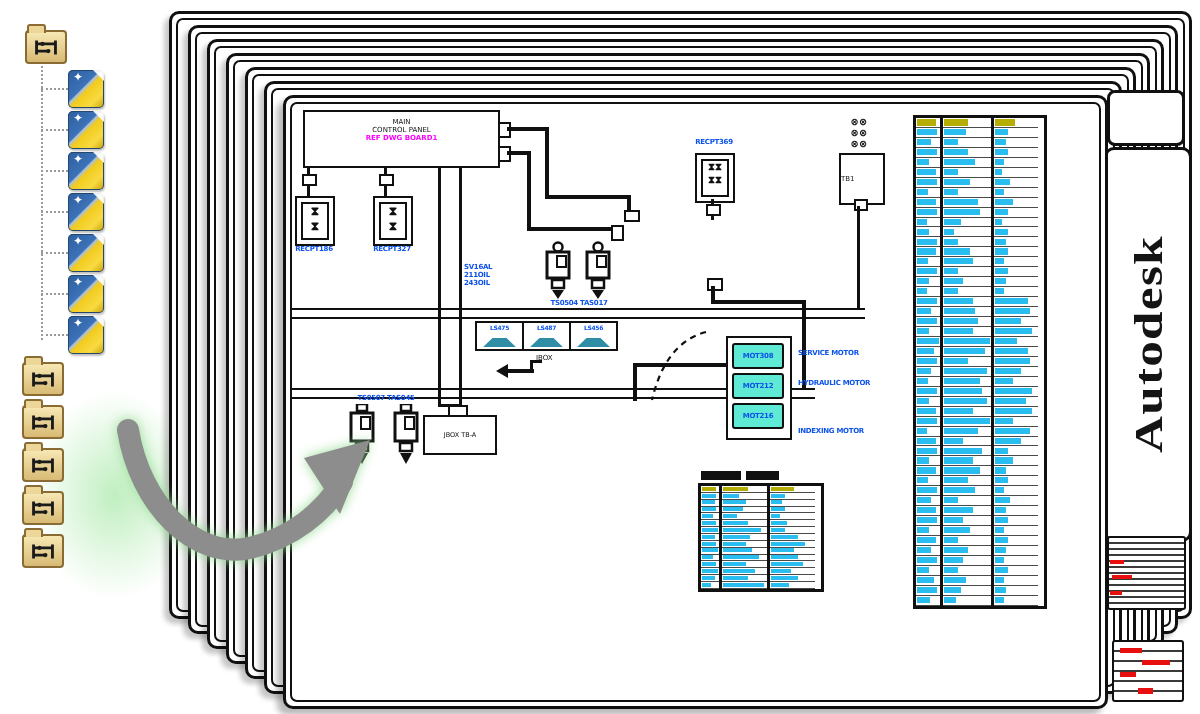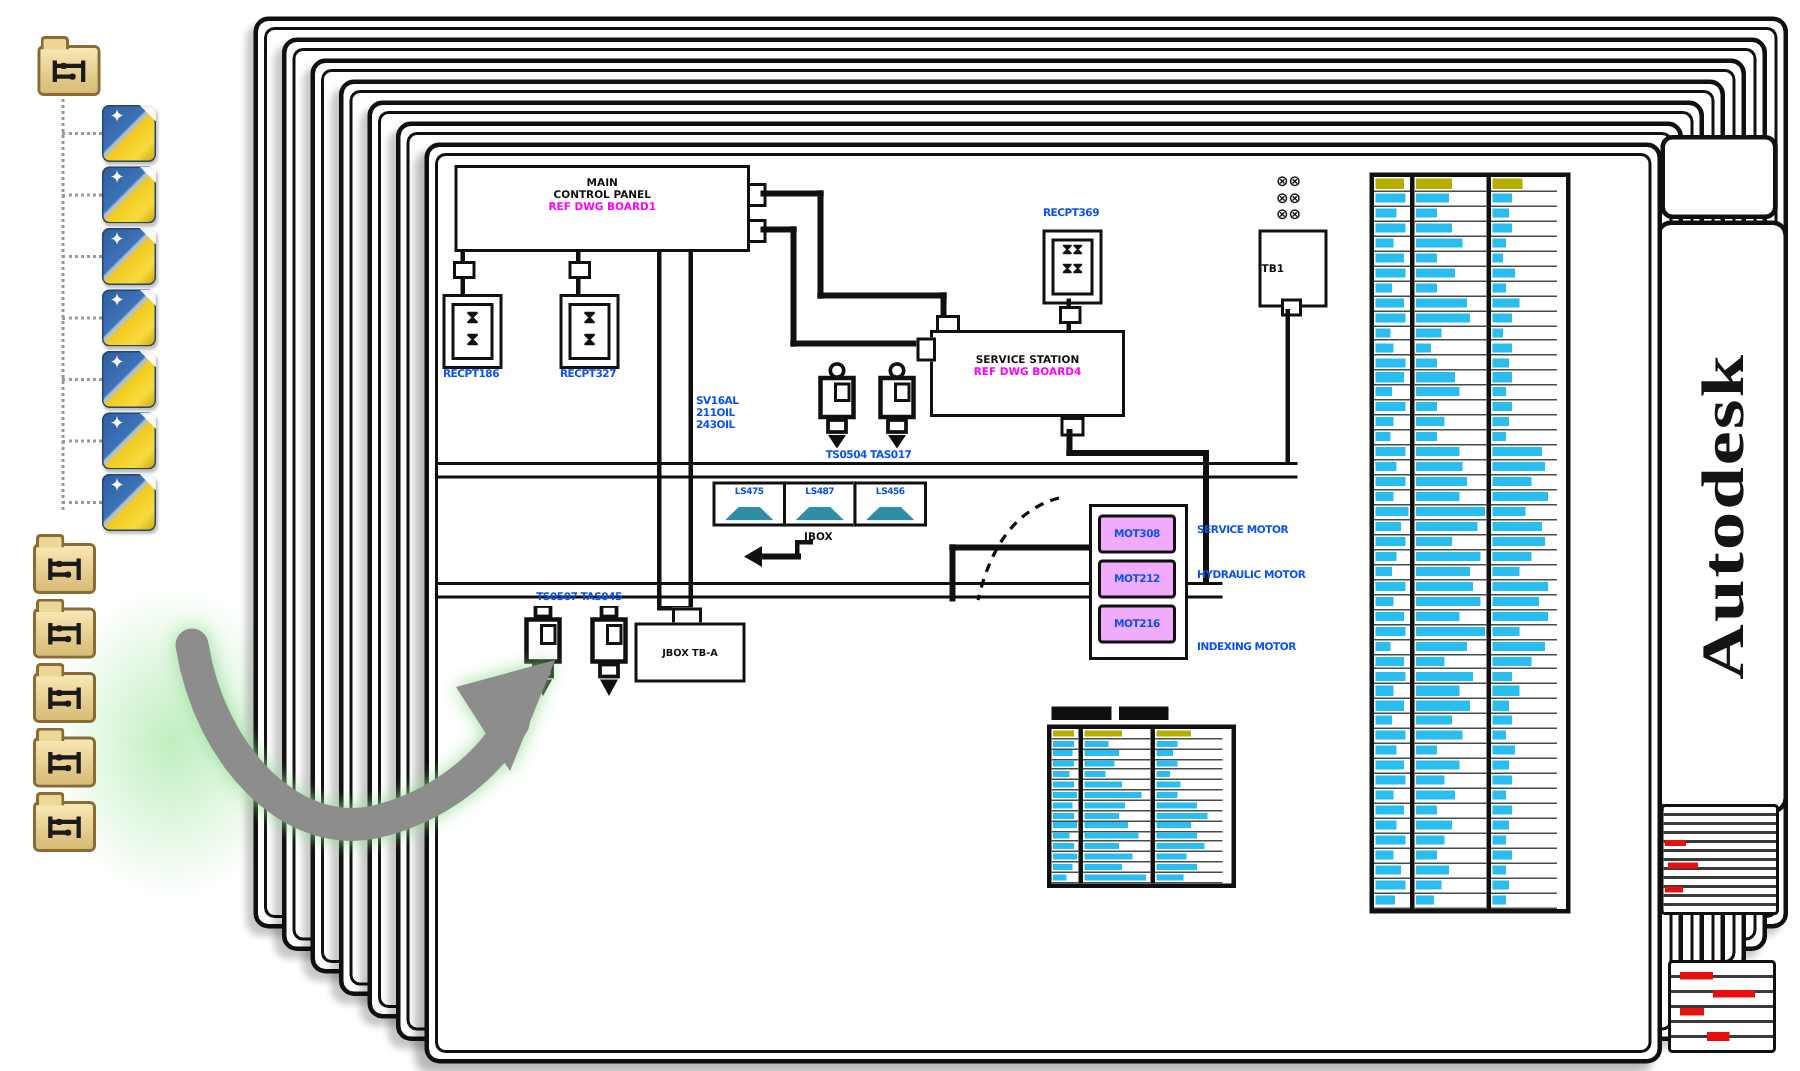--- a/index.html
+++ b/index.html
@@ -42,36 +42,36 @@
       clip-path:polygon(0 0,100% 0,100% 100%);opacity:.92;}
   #tree-vline{position:absolute;left:41px;top:62px;width:0;height:278px;border-left:2px dotted #9a9a9a;}
   .hline{position:absolute;left:41px;width:27px;height:0;border-top:2px dotted #9a9a9a;}
   #green-glow{position:absolute;left:0px;top:350px;width:230px;height:290px;
       background:radial-gradient(closest-side,rgba(140,225,140,.55),rgba(140,225,140,0) 72%);}
   
   .wire{position:absolute;background:#101010;}
   .box{position:absolute;background:#fff;border:2.5px solid #101010;}
   .stub{position:absolute;background:#fff;border:2px solid #101010;}
   .blue{color:#0b52ec;font-weight:700;font-size:7px;letter-spacing:-.3px;line-height:8px;}
-  .blk{color:#101010;font-weight:700;font-size:7px;line-height:8px;}
+  .blk{color:#101010;font-weight:400;font-size:7px;line-height:8px;}
   .mag{color:#ff00ff;font-weight:700;font-size:7px;line-height:8px;}
   .lbl{position:absolute;text-align:center;white-space:pre;}
   .bus{position:absolute;height:7px;border-top:2px solid #101010;border-bottom:2px solid #101010;}
   .glyph{position:absolute;color:#101010;white-space:pre;text-align:center;font-weight:700;}
   
   .dtable{position:absolute;background:#fff;border:3px solid #101010;display:flex;}
   .tcol{display:flex;flex-direction:column;height:100%;box-sizing:border-box;}
   .tcol + .tcol{border-left:3px solid #101010;}
   .thdr,.trow{position:relative;flex:1;border-bottom:1px solid #4a4a4a;}
   .thdr span{position:absolute;left:1px;top:10%;height:75%;background:#b5ad00;display:block;}
   .trow span{position:absolute;left:1px;top:12%;height:68%;background:#29bdf0;display:block;}
   .ls-shape{position:absolute;left:3px;right:3px;bottom:2px;height:12px;background:#2f8ea6;
       clip-path:polygon(8% 100%,32% 25%,68% 25%,92% 100%);}
   .valve{position:absolute;}
-  .motor-box{position:absolute;background:#f0abfc;border:2px solid #101010;border-radius:3px;
+  .motor-box{position:absolute;background:#5eead4;border:2px solid #101010;border-radius:3px;
       display:flex;align-items:center;justify-content:center;}
   #arrow-svg{position:absolute;left:100px;top:400px;filter:drop-shadow(0 0 6px rgba(150,220,150,.95));}
 </style>
 </head>
 <body>
 <div id="canvas">
 
 <div id="green-glow"></div>
 <div id="tree-vline"></div>
 <div class="folder" style="left:25px;top:30px;">
@@ -194,24 +194,20 @@
 
   <div class="lbl blue" style="left:398px;top:40px;width:60px;">RECPT369</div>
   <div class="box" style="left:409px;top:55px;width:36px;height:46px;">
     <div class="box" style="left:4px;top:4px;right:4px;bottom:4px;border-width:2px;"></div>
     <div class="glyph" style="left:0;right:0;top:5px;font-size:10px;line-height:13px;">⧗⧗
 ⧗⧗</div>
   </div>
   <div class="wire" style="left:425px;top:101px;width:3px;height:21px;"></div>
   <div class="stub" style="left:420px;top:106px;width:11px;height:8px;"></div>
 
-  <div class="box" style="left:334px;top:122px;width:130px;height:58px;text-align:center;padding-top:14px;box-sizing:border-box;">
-    <div class="blk">SERVICE STATION</div>
-    <div class="mag">REF DWG BOARD4</div>
-  </div>
   <div class="stub" style="left:338px;top:112px;width:12px;height:8px;"></div>
   <div class="stub" style="left:325px;top:127px;width:9px;height:12px;"></div>
   <div class="stub" style="left:421px;top:180px;width:12px;height:9px;"></div>
   <div class="wire" style="left:425px;top:188px;width:4px;height:18px;"></div>
   <div class="wire" style="left:425px;top:202px;width:95px;height:4px;"></div>
   <div class="wire" style="left:516px;top:202px;width:4px;height:90px;"></div>
 
   <div class="glyph" style="left:553px;top:18px;width:40px;font-size:10px;line-height:11px;">⊗⊗
 ⊗⊗
 ⊗⊗</div>

